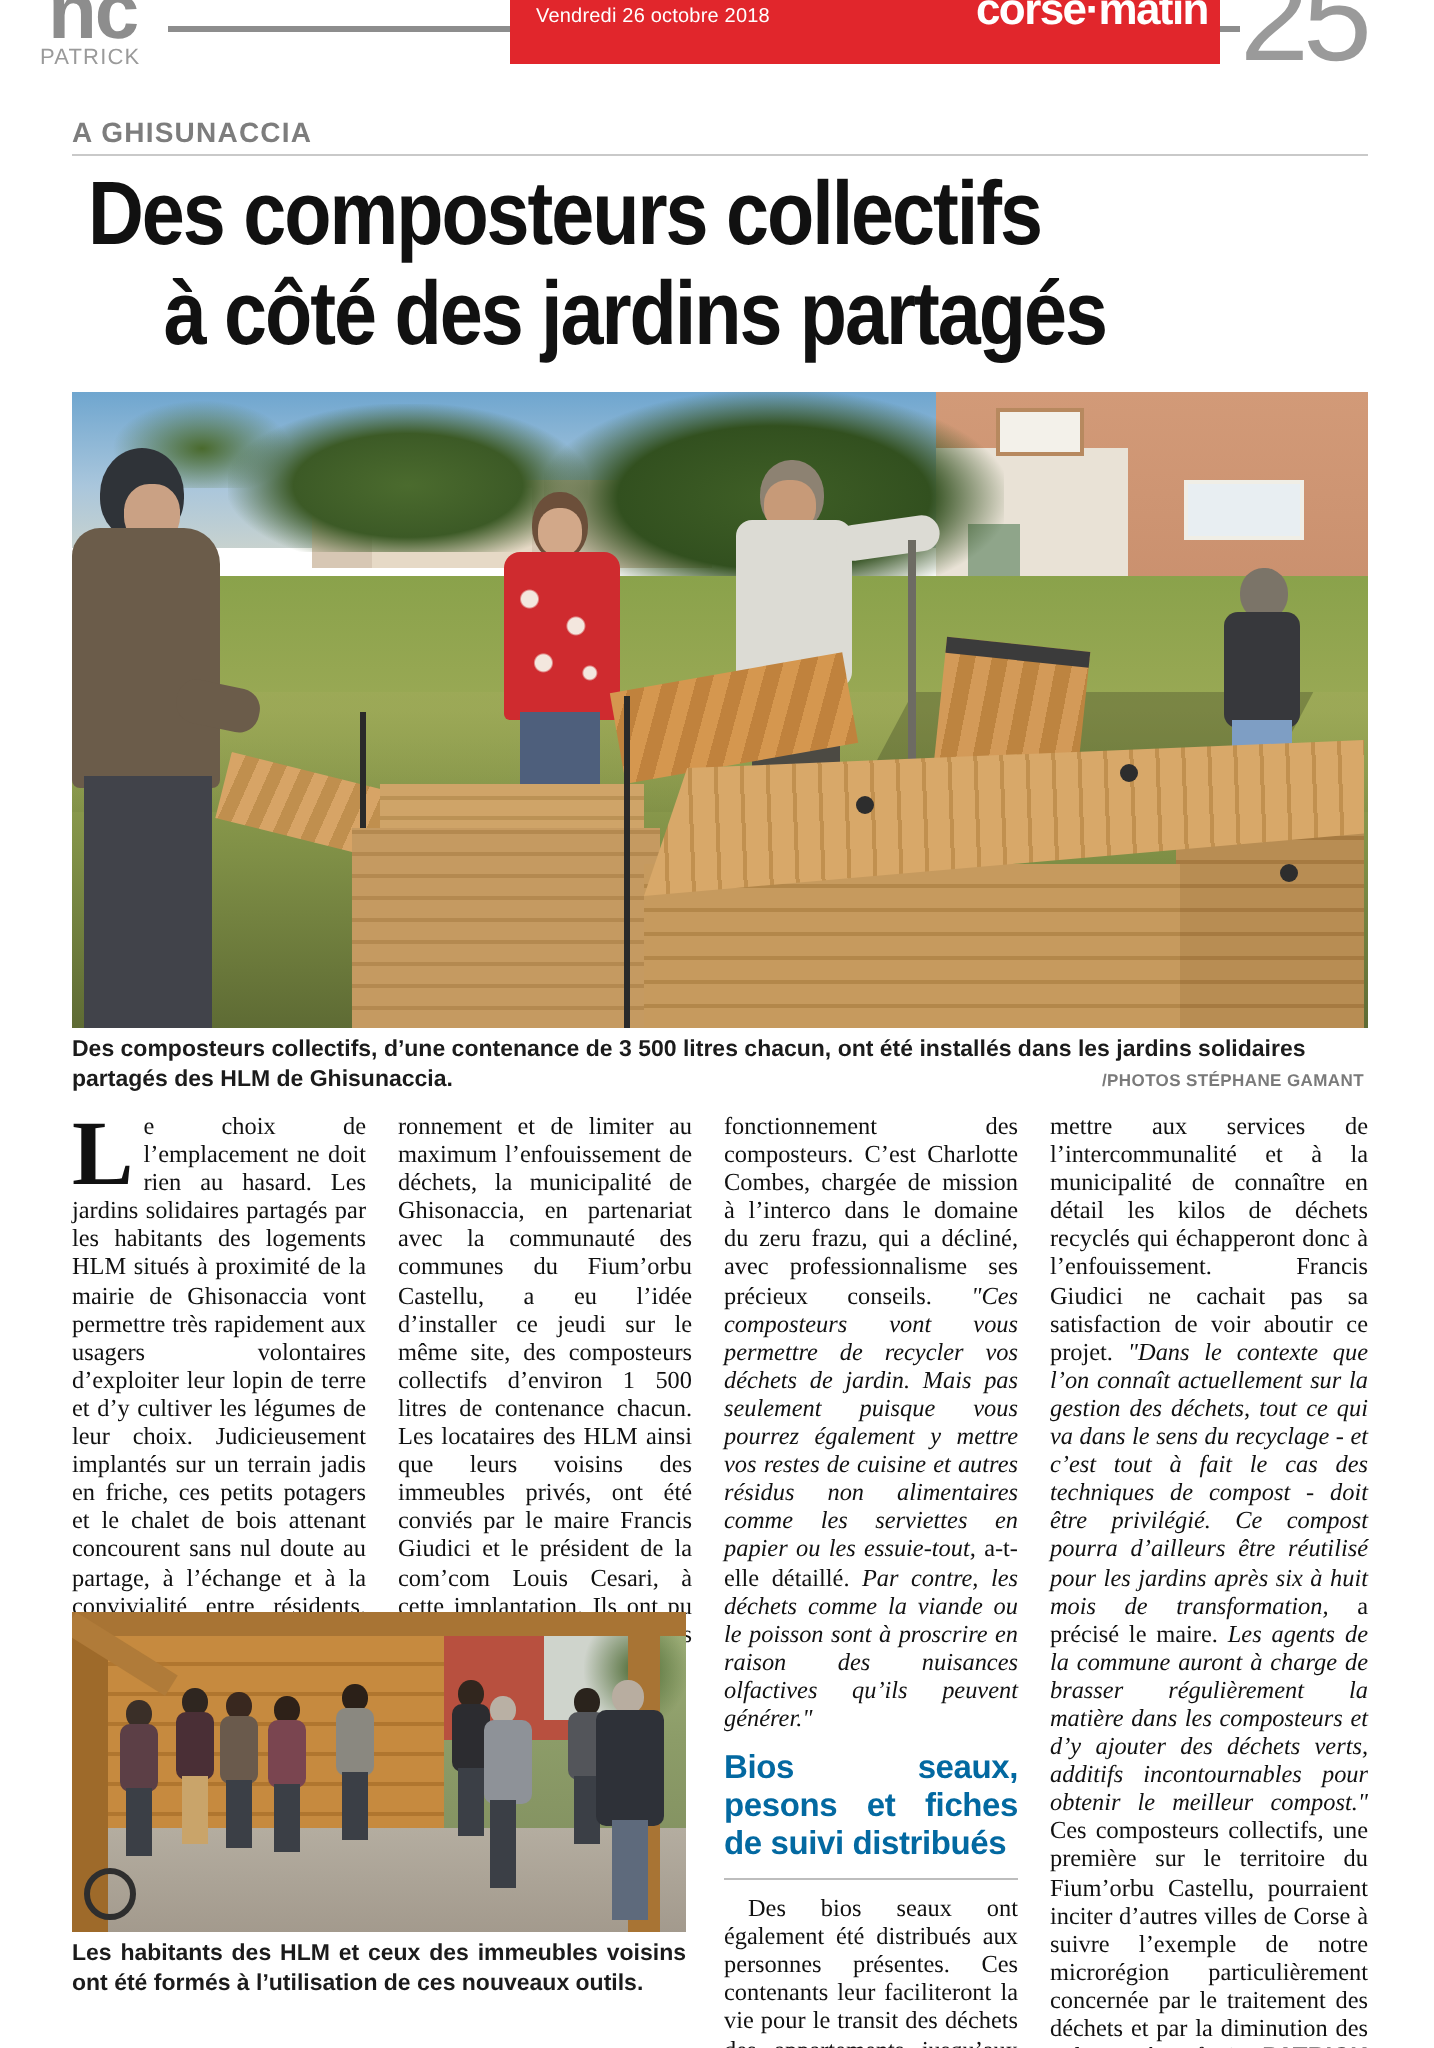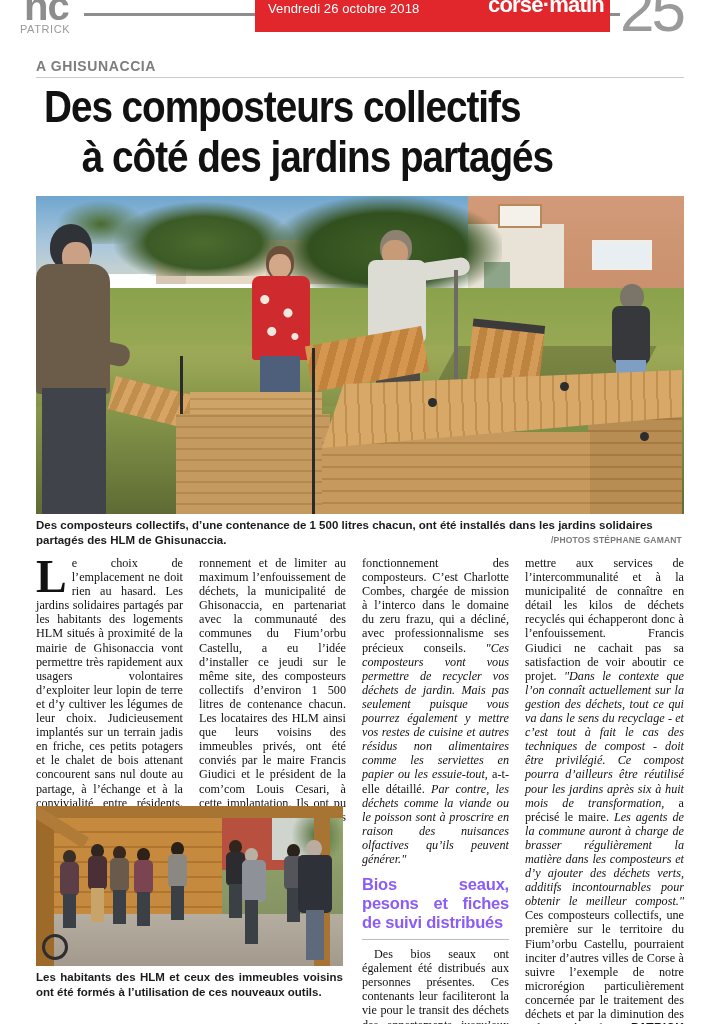--- a/index.html
+++ b/index.html
@@ -28,21 +28,21 @@
     position:absolute;left:84px;top:13px;width:536px;height:3px;
     background:#8d8d8d;
   }
   .mh-redbar{
     position:absolute;left:255px;top:0px;width:355px;height:32px;
     background:#e1262c;
   }
   .mh-date{
     position:absolute;left:268px;top:1px;
     font-family:"Liberation Sans",sans-serif;
-    font-size:13px;color:#ffffff;letter-spacing:0.1px;
+    font-size:10px;color:#ffffff;letter-spacing:0.1px;
     line-height:16px;
   }
   .mh-brand{
     position:absolute;left:488px;top:-8px;
     font-family:"Liberation Sans",sans-serif;
     font-weight:bold;font-size:22px;color:#ffffff;
     letter-spacing:-0.8px;
   }
   .mh-pageno{
     position:absolute;left:620px;top:-26px;
@@ -192,21 +192,21 @@
   .dropcap{
     float:left;
     font-family:"Liberation Serif",serif;
     font-weight:bold;font-size:46px;line-height:38px;
     padding:2px 5px 0 0;color:#111;
   }
 
   .subhead{
     font-family:"Liberation Sans",sans-serif;
     font-weight:bold;font-size:16.5px;line-height:19px;
-    color:#8b5cf6;margin:9px 0 0 0;letter-spacing:-0.2px;
+    color:#0369a1;margin:9px 0 0 0;letter-spacing:-0.2px;
   }
   .subhead-rule{height:1px;background:#bdbdbd;margin:7px 0 7px 0;}
 
   .byline{
     font-family:"Liberation Sans",sans-serif;
     font-weight:bold;font-size:12px;color:#111;letter-spacing:0.2px;
   }
 
   
   .photo-bot{
@@ -323,21 +323,21 @@
     <div class="side"></div>
     <div class="front"></div>
     <div class="lid"></div>
     <div class="bolt1"></div>
     <div class="bolt2"></div>
     <div class="bolt3"></div>
   </div>
 </div>
 
 <div class="cap1">
-  <span>Des composteurs collectifs, d’une contenance de 1 500 litres chacun, ont été installés dans les jardins solidaires partagés des HLM de Ghisunaccia.</span>
+  <span>Des composteurs collectifs, d’une contenance de 3 500 litres chacun, ont été installés dans les jardins solidaires partagés des HLM de Ghisunaccia.</span>
   <span class="cap1-credit">/PHOTOS STÉPHANE GAMANT</span>
 </div>
 
 <div class="col" id="col1">
   <p class="noind"><span class="dropcap">L</span><span>e choix de l’emplacement ne doit rien au hasard. Les jardins solidaires partagés par les habitants des logements HLM situés à proximité de la mairie de Ghisonaccia vont permettre très rapidement aux usagers volontaires d’exploiter leur lopin de terre et d’y cultiver les légumes de leur choix. Judicieusement implantés sur un terrain jadis en friche, ces petits potagers et le chalet de bois attenant concourent sans nul doute au partage, à l’échange et à la convivialité entre résidents. Soucieuse de préserver l’envi-</span></p>
 </div>
 
 <div class="col" id="col2">
   <p class="noind">ronnement et de limiter au maximum l’enfouissement de déchets, la municipalité de Ghisonaccia, en partenariat avec la communauté des communes du Fium’orbu Castellu, a eu l’idée d’installer ce jeudi sur le même site, des composteurs collectifs d’environ 1 500 litres de contenance chacun. Les locataires des HLM ainsi que leurs voisins des immeubles privés, ont été conviés par le maire Francis Giudici et le président de la com’com Louis Cesari, à cette implantation. Ils ont pu recevoir quelques informations sur le</p>
 </div>

